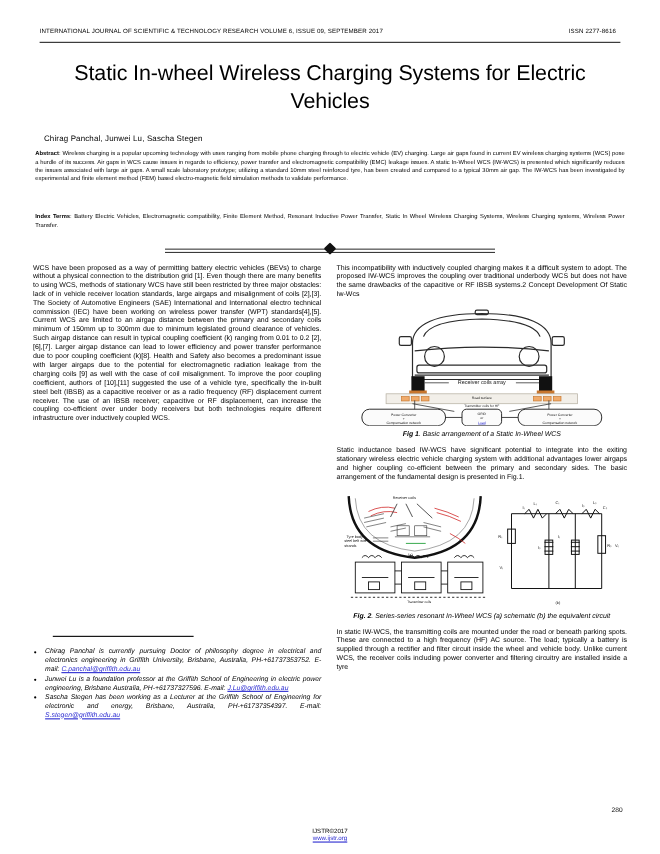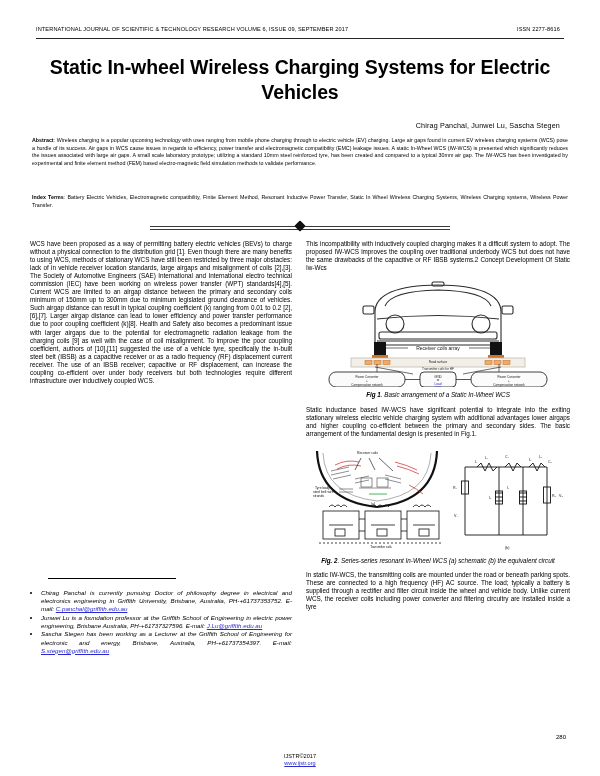--- a/index.html
+++ b/index.html
@@ -23,26 +23,26 @@
   }
   .runhead .issn{padding-right:4px;}
   .rule-top{
     position:absolute;top:38px;left:36px;right:36px;
     border-bottom:.6px solid #000;opacity:.85;
   }
   
   .title{
     position:absolute;top:55px;left:40px;right:40px;
     text-align:center;
-    font-size:19.5px;line-height:25px;font-weight:700;
+    font-size:19.5px;line-height:25px;font-weight:400;
     letter-spacing:-0.1px;
   }
   .authors{
     position:absolute;top:121px;left:40px;right:40px;
-    text-align:right;font-size:7.2px;letter-spacing:.15px;
+    text-align:left;font-size:7.2px;letter-spacing:.15px;
   }
   
   .abstract{
     position:absolute;top:137px;left:32px;right:32px;
     font-size:5.3px;line-height:7.55px;text-align:justify;
     letter-spacing:.02px;
   }
   .abstract b{font-weight:700;}
   .indexterms{
     position:absolute;top:194px;left:32px;right:32px;

